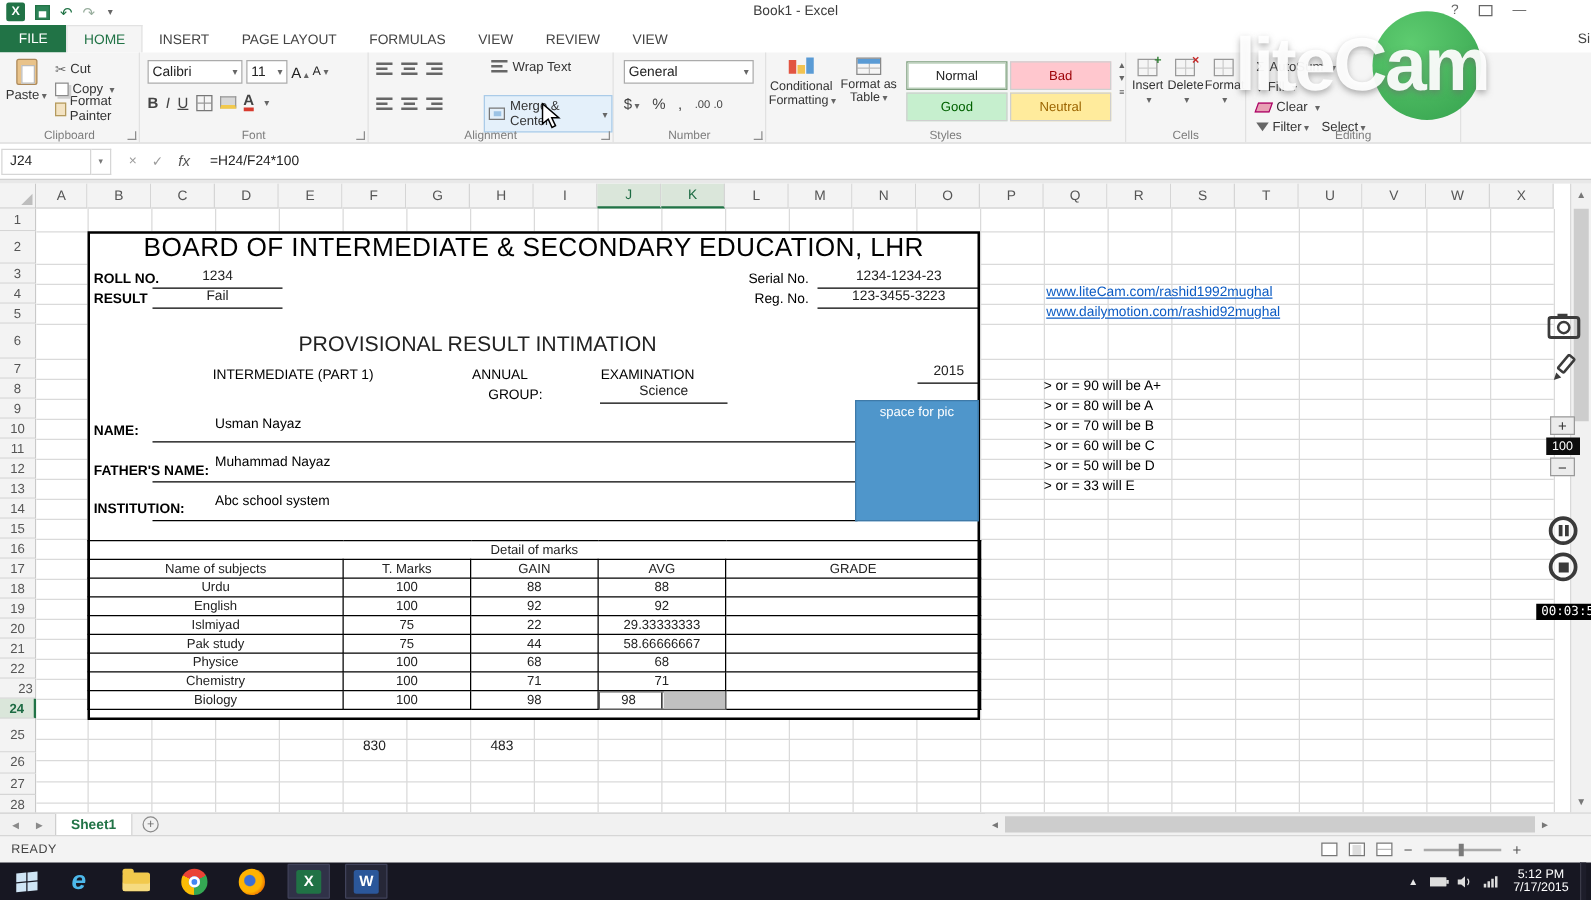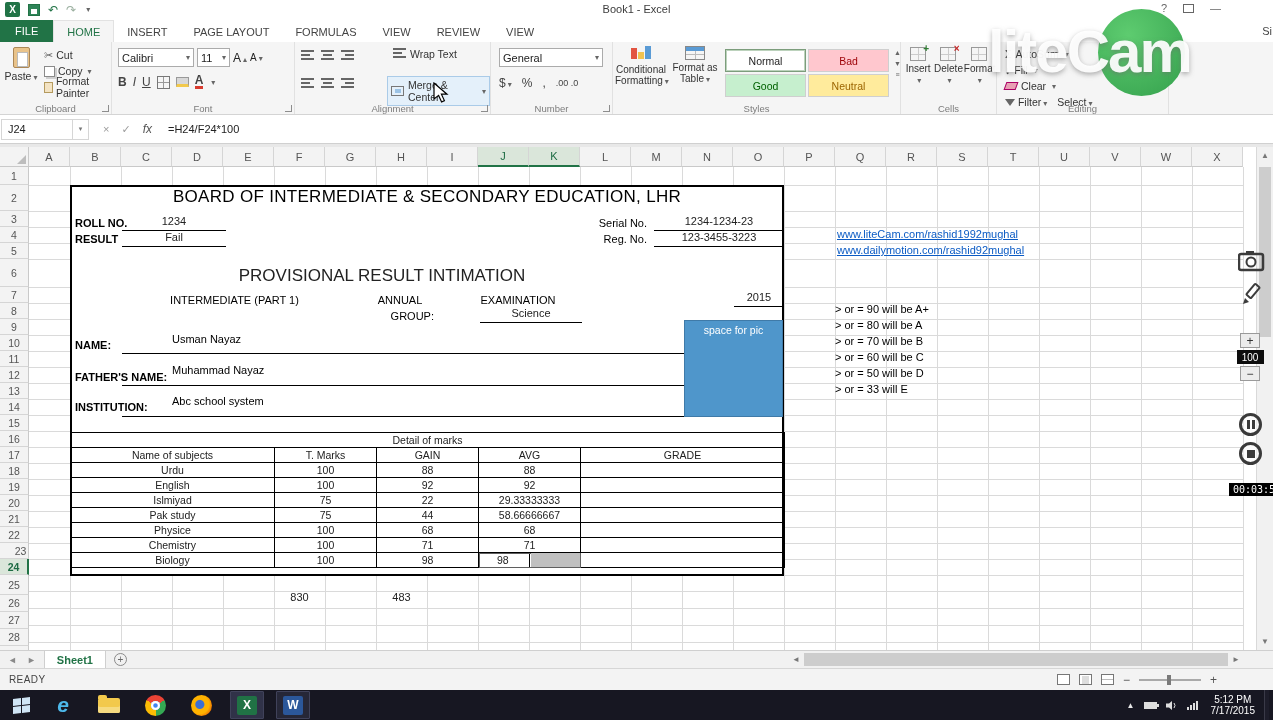--- a/index.html
+++ b/index.html
@@ -128,21 +128,21 @@
   .rowhs{position:absolute;left:0;top:20px;width:29px;background:#f3f3f3;height:483px;border-right:1px solid #c9c9c9}
   .rowh{width:29px;background:#f3f3f3;border-bottom:1px solid #d5d5d5;border-right:1px solid #c9c9c9;
     display:flex;align-items:center;justify-content:center;font-size:10.5px;color:#555}
   .rowh.sel{background:#dae6da;color:#1d6b43;border-right:2px solid #217346;font-weight:bold}
   .canvas{position:absolute;left:29px;top:20px;width:1227px;height:483px;overflow:hidden;background:#fff}
   .vline{position:absolute;top:0;width:1px;height:483px;background:#dadada;z-index:0}
   .hline{position:absolute;left:0;width:1214px;height:1px;background:#dadada;z-index:0}
   
   .doc{position:absolute;left:41px;top:18px;width:714px;height:391px;background:#fff;border:2px solid #000;z-index:2}
   .doc>*{position:absolute}
-  .d-title{left:0;right:0;top:0;text-align:center;font-size:17px;color:#000;letter-spacing:.3px}
+  .d-title{left:0;right:0;top:0;text-align:center;font-size:21px;color:#000;letter-spacing:.3px}
   .b{font-weight:bold}
   .lab{font-size:11px;color:#000}
   .vbox{height:16px;border-bottom:1px solid #000;text-align:center;font-size:11px}
   .uline{height:1px;background:#000}
   .picbox{left:612px;top:133px;width:99px;height:97px;background:#4f96cb;border:1px solid #3f7aa8;
     color:#fff;font-size:10.5px;text-align:center;padding-top:3px}
   .marks{position:absolute;left:-2px;top:245px;width:714px;border-collapse:collapse;table-layout:fixed}
   .marks td{border:1px solid #000;height:15px;font-size:10.5px;text-align:center;padding:0;
     white-space:nowrap;overflow:hidden}
   .editcell{position:relative;text-align:left}
@@ -478,21 +478,21 @@
         <div class="rowh" style="height: 16px;">15</div>
         <div class="rowh" style="height: 16px;">16</div>
         <div class="rowh" style="height: 16px;">17</div>
         <div class="rowh" style="height: 16px;">18</div>
         <div class="rowh" style="height: 16px;">19</div>
         <div class="rowh" style="height: 16px;">20</div>
         <div class="rowh" style="height: 16px;">21</div>
         <div class="rowh" style="height: 16px;">22</div>
         <div class="rowh" style="height: 16px; padding-left: 13px;">23</div>
         <div class="rowh sel" style="height: 16px;">24</div>
-        <div class="rowh" style="height: 20px;">25</div>
+        <div class="rowh" style="height: 27px;">25</div>
         <div class="rowh" style="height: 17px;">26</div>
         <div class="rowh" style="height: 17px;">27</div>
         <div class="rowh" style="height: 17px;">28</div>
       </div>
 
     <div class="canvas">
         <div class="hline" style="top: 475px;"></div>
         <div class="hline" style="top: 458px;"></div>
         <div class="hline" style="top: 441px;"></div>
         <div class="hline" style="top: 424px;"></div>

